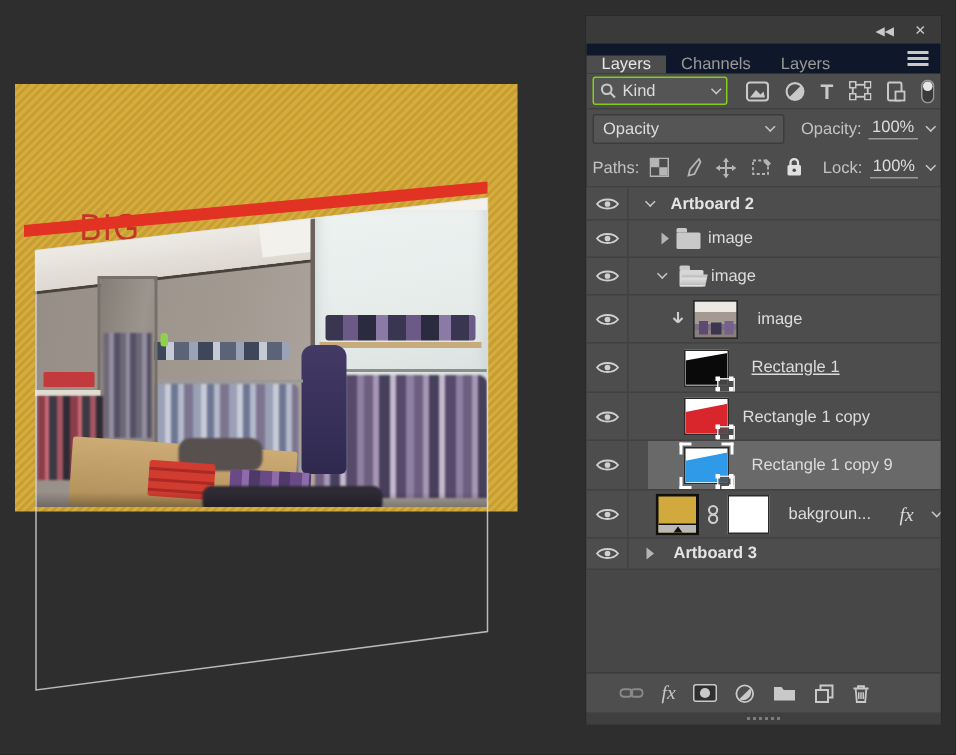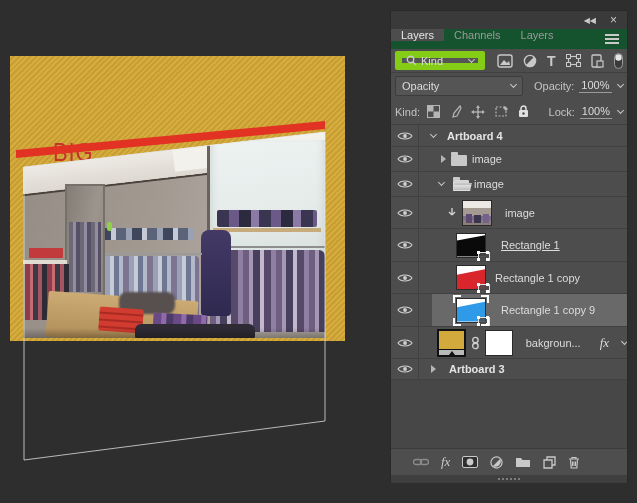--- a/index.html
+++ b/index.html
@@ -61,29 +61,29 @@
     background:repeating-linear-gradient(90deg,#6a4a86 0 8px,#8f6bab 8px 13px,#4e3a68 13px 20px); transform:rotate(3deg); filter:blur(.4px); }
   .pile-bottom { left:112px; top:192px; width:120px; height:18px; background:#2f2b35; border-radius:6px; filter:blur(.7px); }
   .floor-shadow { left:0; top:196px; width:302px; height:12px; background:linear-gradient(#00000000,#00000055); }
 
   
   .panel { position:absolute; left:390px; top:10px; width:238px; height:473px; background:#4d4d4d;
     border:1px solid #292929; font-size:11px; color:#dcdcdc; }
   .p-top { height:18px; background:#3a3a3a; display:flex; justify-content:flex-end; align-items:center; gap:14px; padding:0 10px; }
   .p-top span { color:#c9c9c9; font-size:8px; cursor:pointer; }
   .p-top .x { font-size:12px; line-height:1; }
-  .p-tabs { height:20px; background:#14532d; display:flex; align-items:flex-start; }
+  .p-tabs { height:20px; background:#0f172a; display:flex; align-items:flex-end; }
   .tab { padding:0 10px; display:flex; align-items:center; color:#9a9a9a; cursor:pointer; }
   .tab.active { background:#4d4d4d; color:#e6e6e6; }
   .hamburger { margin-left:auto; align-self:center; margin-right:8px; width:14px; cursor:pointer; }
   .hamburger i { display:block; height:2px; background:#c9c9c9; margin:2px 0; }
 
   .row-line { border-bottom:1px solid #404040; }
   .p-filter { height:24px; display:flex; align-items:center; padding:0 4px; gap:0; }
-  .kind-select { width:90px; height:19px; background:#555; border:7px solid #84cc16; border-radius:2px;
+  .kind-select { width:90px; height:19px; background:#555; border:1px solid #84cc16; border-radius:2px;
     display:flex; align-items:center; padding:0 4px; gap:4px; cursor:pointer; }
   .kind-select .chev { margin-left:auto; }
   .chev { width:5px; height:5px; border-right:1.6px solid #c9c9c9; border-bottom:1.6px solid #c9c9c9;
     transform:rotate(45deg); display:inline-block; margin-top:-3px; }
   .f-icons { display:flex; align-items:center; gap:10px; margin-left:12px; }
   .f-icons svg, .lock-icons svg { display:block; }
 
   .p-blend { height:26px; display:flex; align-items:center; padding:0 4px; }
   .blend-select { width:128px; height:20px; background:#555; border:1px solid #3c3c3c; border-radius:2px;
     display:flex; align-items:center; padding:0 6px; cursor:pointer; }
@@ -243,21 +243,21 @@
       <div class="blend-select">
         <span>Opacity</span>
         <span class="chev"></span>
       </div>
       <span class="dimlbl" style="margin-left:11px">Opacity:</span>
       <span class="scrub">100%</span>
       <span class="chev mini-chev"></span>
     </div>
 
     <div class="p-lock row-line">
-      <span class="dimlbl">Kind:</span>
+      <span class="dimlbl">Paths:</span>
       <div class="lock-icons">
         <svg width="13" height="13" viewBox="0 0 13 13">
           <rect x="0.5" y="0.5" width="12" height="12" fill="none" stroke="#b5b5b5"></rect>
           <rect x="1" y="1" width="5.5" height="5.5" fill="#b5b5b5"></rect>
           <rect x="6.5" y="6.5" width="5.5" height="5.5" fill="#b5b5b5"></rect>
         </svg>
         <svg width="13" height="13" viewBox="0 0 13 13">
           <path d="M11 1 L5 8 L4 12 L8 11 L12 3 Z" fill="none" stroke="#b5b5b5" stroke-width="1.2"></path>
         </svg>
         <svg width="14" height="14" viewBox="0 0 14 14">
@@ -284,21 +284,21 @@
 
       <div class="lrow" style="height:22px">
         <div class="eyecell">
           <svg width="16" height="10" viewBox="0 0 16 10">
               <path d="M1 5 C4 1,12 1,15 5 C12 9,4 9,1 5 Z" fill="none" stroke="#cfcfcf" stroke-width="1.2"></path>
               <circle cx="8" cy="5" r="1.9" fill="#cfcfcf"></circle>
             </svg>
         </div>
         <div class="rcontent">
           <span class="chev" style="margin-left:6px"></span>
-          <span class="lname bold-name" style="margin-left:6px">Artboard 4</span>
+          <span class="lname bold-name" style="margin-left:6px">Artboard 2</span>
         </div>
       </div>
 
       <div class="lrow" style="height:25px">
         <div class="eyecell">
           <svg width="16" height="10" viewBox="0 0 16 10">
               <path d="M1 5 C4 1,12 1,15 5 C12 9,4 9,1 5 Z" fill="none" stroke="#cfcfcf" stroke-width="1.2"></path>
               <circle cx="8" cy="5" r="1.9" fill="#cfcfcf"></circle>
             </svg>
         </div>

